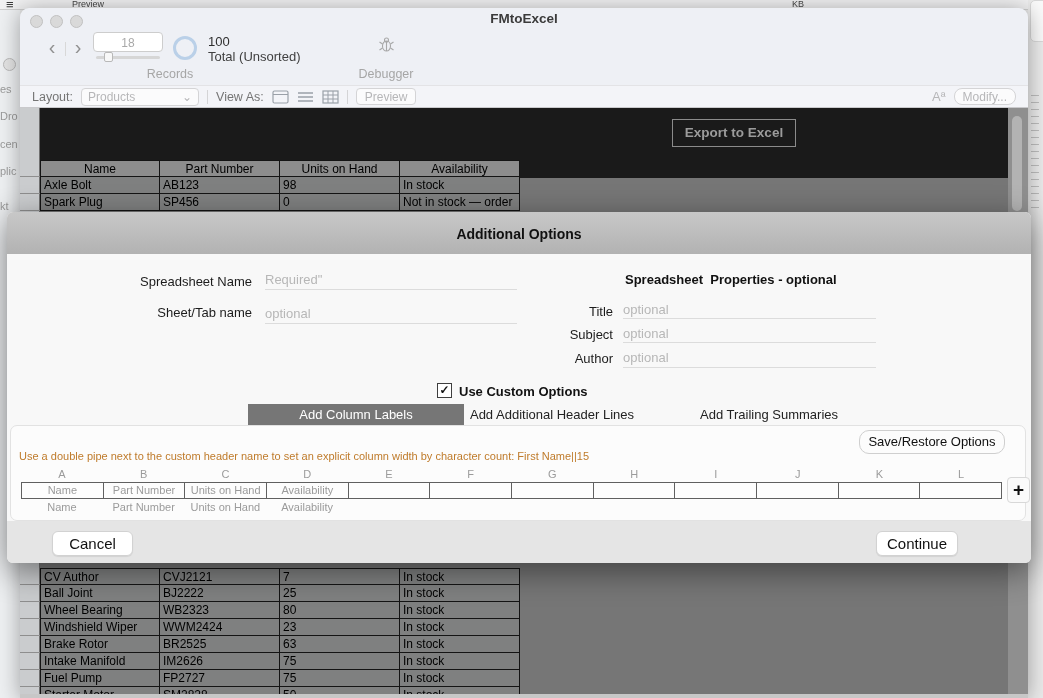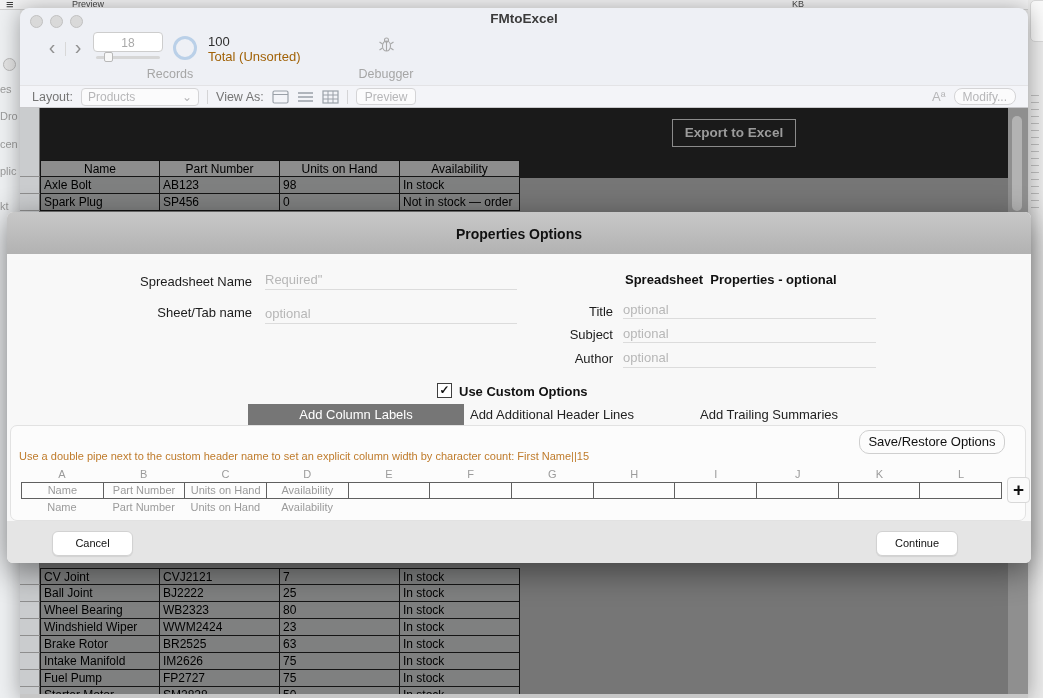--- a/index.html
+++ b/index.html
@@ -30,21 +30,21 @@
 
 .nav-btn{position:absolute;top:31px;width:20px;height:20px;font-size:20px;line-height:17px;text-align:center;color:#8f8f8f;cursor:default}
 .nav-back{left:22px}.nav-fwd{left:48px}
 .nav-div{position:absolute;left:45px;top:34px;width:1px;height:14px;background:#d8d8d8}
 .rec-box{position:absolute;left:73px;top:24px;width:70px;height:20px;background:#fff;border:1px solid #cdcdcd;border-radius:4px;
   font-size:12px;color:#a9a9a9;text-align:center;padding-top:3px}
 .rec-slider{position:absolute;left:76px;top:48px;width:64px;height:3px;background:#d6d6d6;border-radius:2px}
 .rec-thumb{position:absolute;left:84px;top:44px;width:9px;height:10px;background:#f8f8f8;border:1px solid #b8b8b8;border-radius:2px}
 .pie-ring{position:absolute;left:153px;top:28px;width:24px;height:24px;border:3px solid #bad0e8;border-radius:50%}
 .found-count{position:absolute;left:188px;top:26px;font-size:13px;color:#2f2f2f}
-.found-label{position:absolute;left:188px;top:41px;font-size:13px;color:#a16207}
+.found-label{position:absolute;left:188px;top:41px;font-size:13px;color:#404040}
 .records-label{position:absolute;left:60px;top:59px;width:180px;text-align:center;font-size:12.5px;color:#a6a6a6}
 .dbg-icon{position:absolute;left:358px;top:28px;width:17px;height:17px}
 .dbg-label{position:absolute;left:321px;top:59px;width:90px;text-align:center;font-size:12.5px;color:#a6a6a6}
 
 .layoutbar{position:absolute;left:0;top:77px;width:1008px;height:23px;background:#f3f4f8;
   border-top:1px solid #e3e3e6;border-bottom:1px solid #c9c9cc;display:flex;align-items:center;padding:0 12px;gap:8px}
 .lb-label{font-size:12.5px;color:#757575}
 .lb-select{width:118px;height:17px;border:1px solid #d4d4d6;border-radius:4px;background:#fbfbfc;
   font-size:12px;color:#b6b6b8;display:flex;align-items:center;justify-content:space-between;padding:8px 6px}
 .lb-div{width:1px;height:14px;background:#d4d4d6}
@@ -111,21 +111,21 @@
 .letters-row{position:absolute;left:14px;top:256px;width:981px;display:flex}
 .gslot{flex:1;text-align:center;font-size:11px;color:#9b9b9b;white-space:nowrap;overflow:hidden}
 .grid-row{position:absolute;left:14px;top:270px;width:981px;height:17px;display:flex}
 .gcell{flex:1;border:1px solid #606060;margin-left:-1px;background:#fdfdfd;font-size:11px;color:#9b9b9b;
   text-align:center;line-height:15px;overflow:hidden;white-space:nowrap}
 .grid-row .gcell:first-child{margin-left:0}
 .below-row{position:absolute;left:14px;top:289px;width:981px;display:flex}
 .add-btn{position:absolute;left:1000px;top:265px;width:23px;height:26px;background:#fafafa;border:1px solid #d8d8d8;
   border-radius:4px;font-size:19px;font-weight:bold;color:#111;text-align:center;line-height:24px}
 .dlg-footer{position:absolute;left:0;top:309px;width:100%;height:42px;background:#e5e5e5}
-.btn{position:absolute;height:25px;background:#fff;border:1px solid #d2d2d2;border-radius:6px;font-size:11px;color:#111;
+.btn{position:absolute;height:25px;background:#fff;border:1px solid #d2d2d2;border-radius:6px;font-size:15px;color:#111;
   text-align:center;line-height:23px;box-shadow:0 1px 1px rgba(0,0,0,.08)}
 .cancel-btn{left:45px;top:10px;width:81px}
 .continue-btn{left:869px;top:10px;width:82px}
 </style>
 </head>
 <body>
 
 <div class="desktop-top">
   <span class="hamb">≡</span>
   <span class="frag frag-preview">Preview</span>
@@ -236,21 +236,21 @@
   <div class="trow">
     <div class="tc">Spark Plug</div>
     <div class="tc">SP456</div>
     <div class="tc">0</div>
     <div class="tc">Not in stock — order</div>
   </div>
 </div>
   </div>
   <div class="table table-bottom">
   <div class="trow">
-    <div class="tc">CV Joint</div>
+    <div class="tc">CV Author</div>
     <div class="tc">CVJ2121</div>
     <div class="tc">7</div>
     <div class="tc">In stock</div>
   </div>
 
   <div class="trow">
     <div class="tc">Ball Joint</div>
     <div class="tc">BJ2222</div>
     <div class="tc">25</div>
     <div class="tc">In stock</div>
@@ -299,21 +299,21 @@
   </div>
 </div>
 
   <div class="scroll-strip"></div>
   <div class="scroll-thumb"></div>
   <div class="bottom-strip"></div>
 </div>
 
 <div class="dialog">
   <div class="dlg-titlebar">
-    <div class="dlg-title">Properties Options</div>
+    <div class="dlg-title">Additional Options</div>
   </div>
 
   <div class="fld-label lab-ssname">Spreadsheet Name</div>
   <input class="inp inp-ssname" placeholder="Required&quot;" style="">
   <div class="fld-label lab-sheettab">Sheet/Tab name</div>
   <input class="inp inp-sheettab" placeholder="optional" style="">
 
   <div class="props-heading">Spreadsheet  Properties - optional</div>
   <div class="fld-label lab-title">Title</div>
   <input class="inp inp-title" placeholder="optional" style="">

